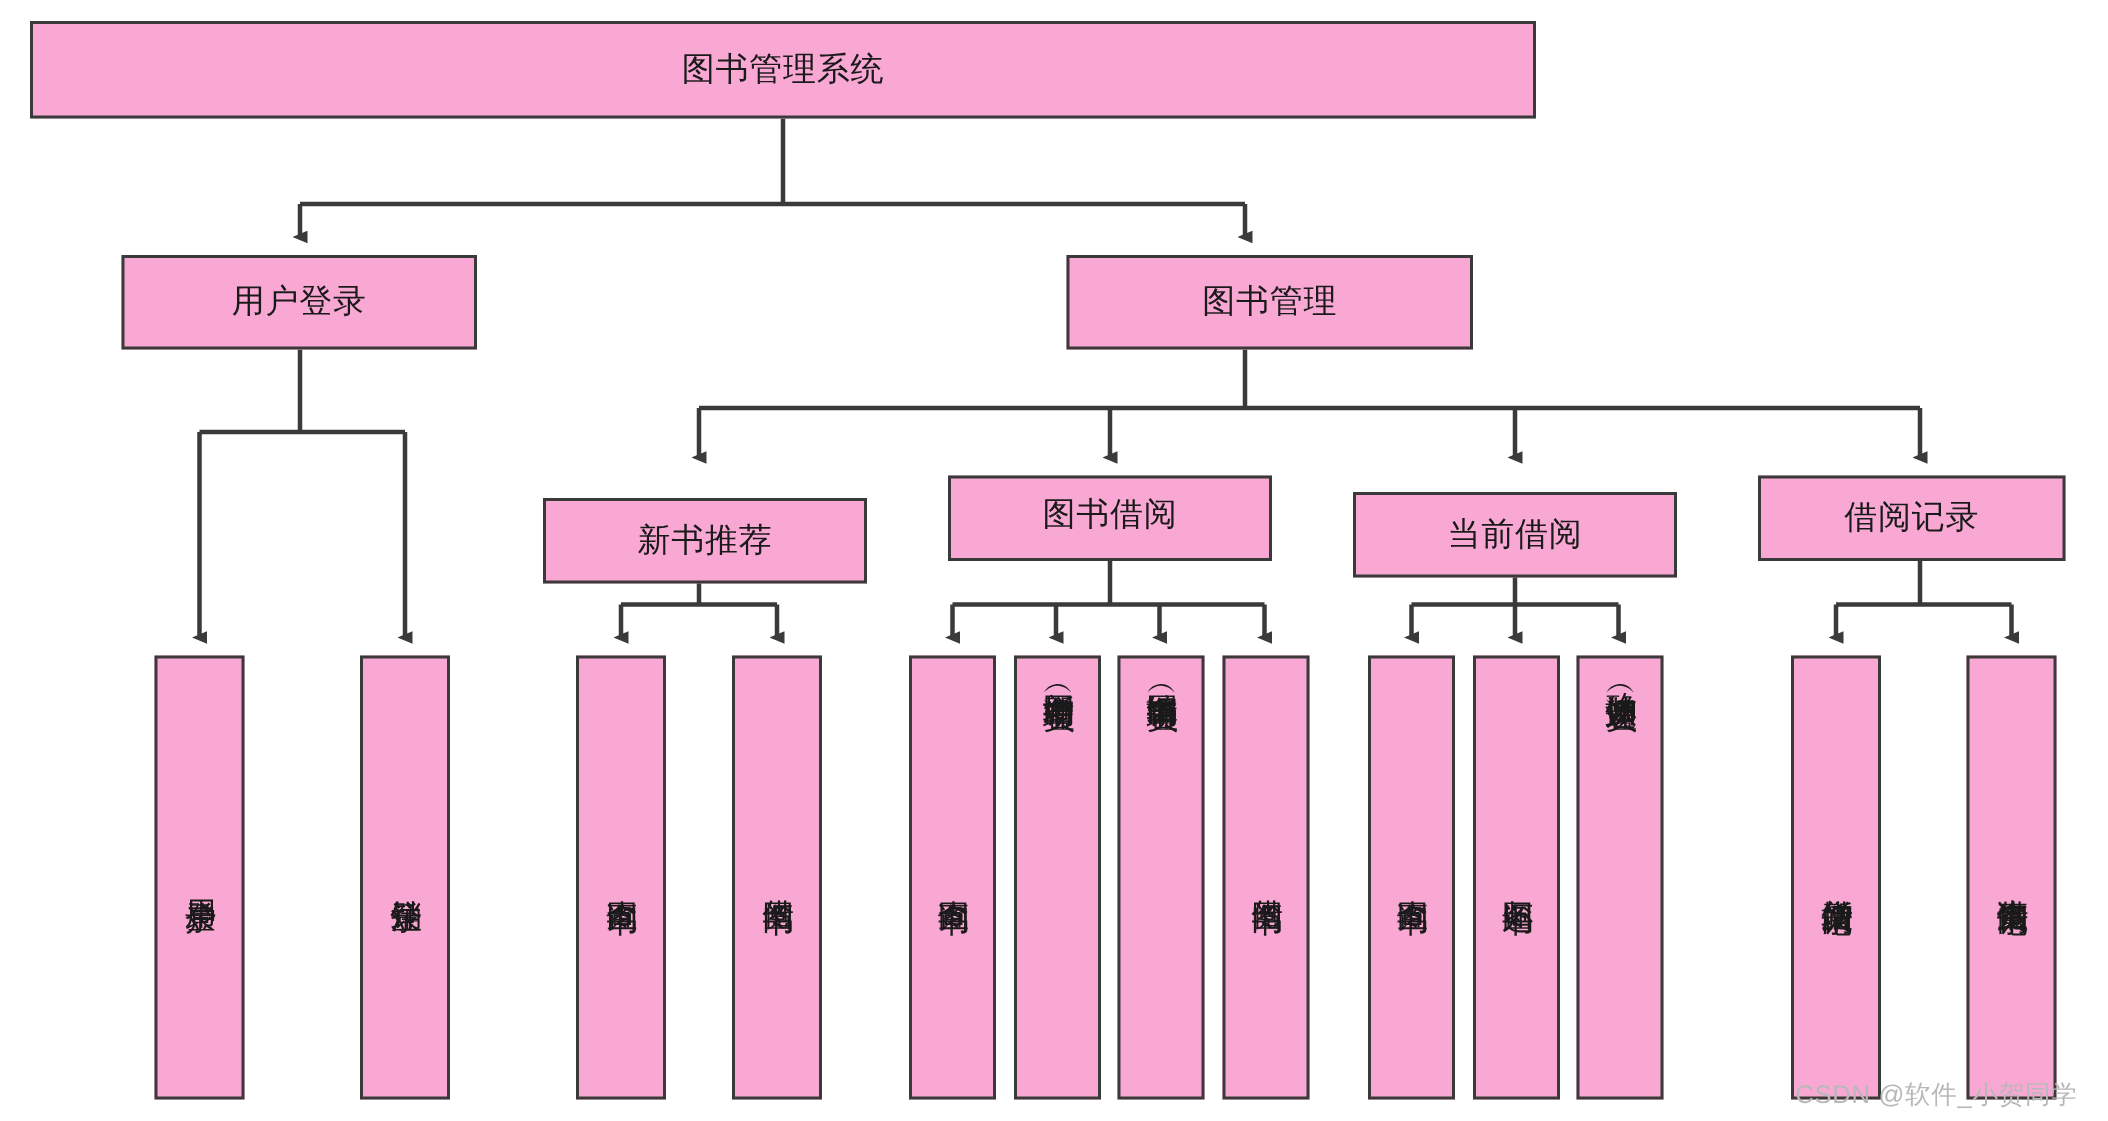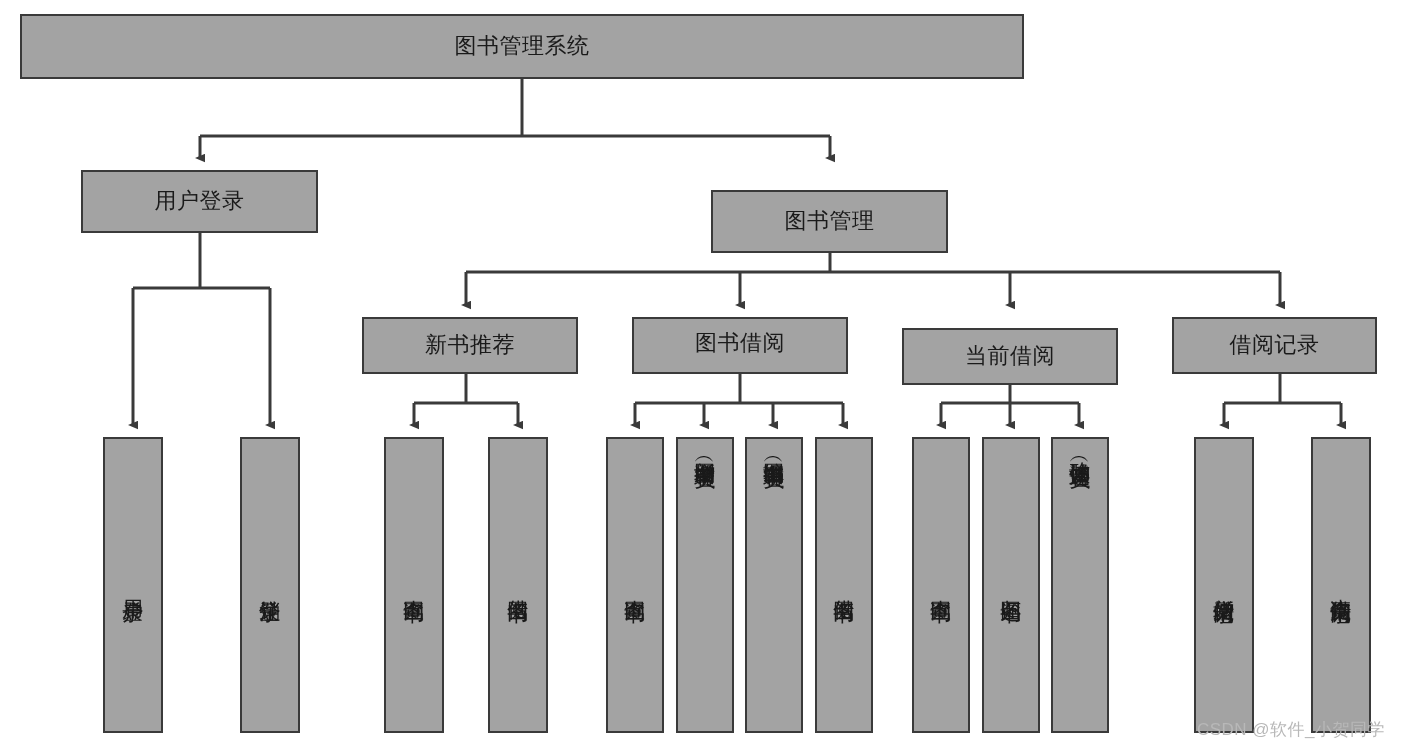--- a/index.html
+++ b/index.html
@@ -24,21 +24,21 @@
   svg.flow {
     position: absolute;
     left: 0;
     top: 0;
     width: 1405px;
     height: 747px;
   }
   .node-box {
     position: absolute;
     box-sizing: border-box;
-    background: #a3a3a3;
+    background: #f9a8d4;
     border: 2.5px solid #3a3a3a;
     display: flex;
     align-items: center;
     justify-content: center;
     color: #1a1a1a;
   }
   .node-label {
     font-size: 22px;
     line-height: 1.12;
     letter-spacing: 0.5px;
@@ -129,25 +129,25 @@
     </g>
   </svg>
 
   <div class="node-box" style="left:20px; top:14px; width:1004px; height:65px;">
     <span class="node-label">图书管理系统</span>
   </div>
 
   <div class="node-box" style="left:81px; top:170px; width:237px; height:63px;">
     <span class="node-label">用户登录</span>
   </div>
-  <div class="node-box" style="left:711px; top:170px; width:237px; height:63px;margin-top:20px;">
+  <div class="node-box" style="left:711px; top:170px; width:271px; height:63px;">
     <span class="node-label">图书管理</span>
   </div>
 
-  <div class="node-box" style="left:362px; top:317px; width:216px; height:57px;">
+  <div class="node-box" style="left:362px; top:332px; width:216px; height:57px;">
     <span class="node-label">新书推荐</span>
   </div>
   <div class="node-box" style="left:632px; top:317px; width:216px; height:57px;font-family:Liberation Mono, monospace;">
     <span class="node-label">图书借阅</span>
   </div>
   <div class="node-box" style="left:902px; top:317px; width:216px; height:57px;margin-top:11px;">
     <span class="node-label">当前借阅</span>
   </div>
   <div class="node-box" style="left:1172px; top:317px; width:205px; height:57px;">
     <span class="node-label">借阅记录</span>

